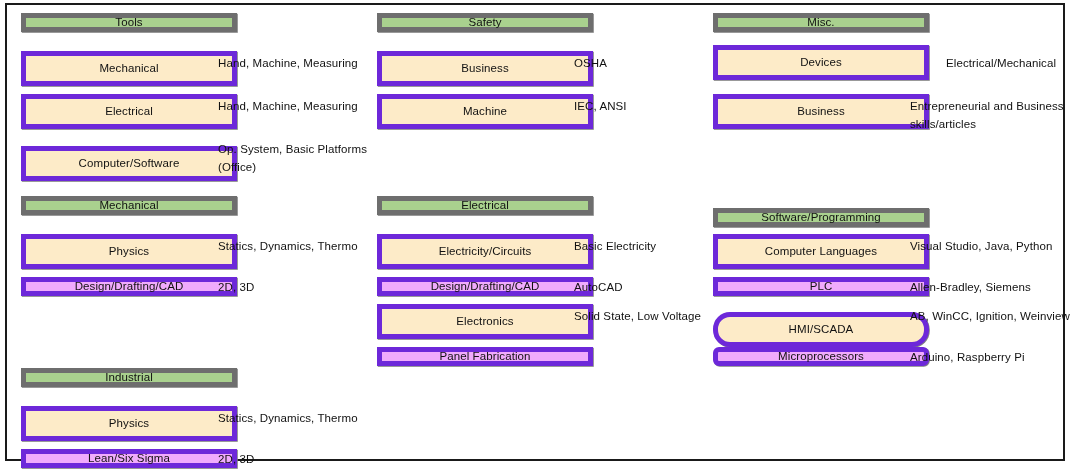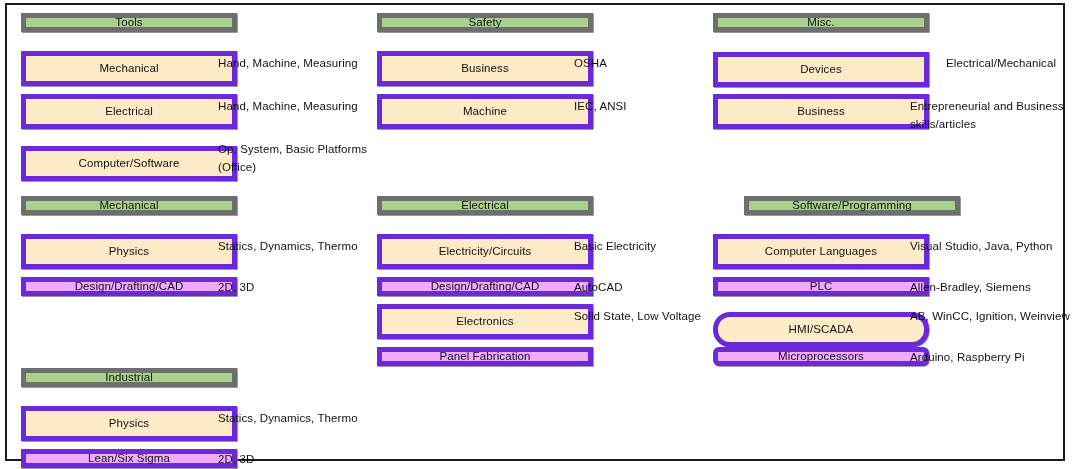--- a/index.html
+++ b/index.html
@@ -117,21 +117,21 @@
       </div>
       <div class="group" style="left: 377px; top: 13px;">
         <div class="box header" style="position: absolute; top: 0px;">Safety</div>
         <div class="box tall" style="position: absolute; top: 38px;">Business</div>
         <div class="note" style="position: absolute; top: 42px;">OSHA</div>
         <div class="box tall" style="position: absolute; top: 81px;">Machine</div>
         <div class="note" style="position: absolute; top: 85px;">IEC, ANSI</div>
       </div>
       <div class="group" style="left: 713px; top: 13px;">
         <div class="box header" style="position: absolute; top: 0px;">Misc.</div>
-        <div class="box tall" style="position: absolute; top: 39px;">Devices</div>
+        <div class="box tall" style="position: absolute; top: 32px;">Devices</div>
         <div class="note" style="position: absolute; top: 42px; padding-left: 36px;">Electrical/Mechanical</div>
         <div class="box tall" style="position: absolute; top: 81px;">Business</div>
         <div class="note wide" style="position: absolute; top: 85px;">Entrepreneurial and Business skills/articles</div>
       </div>
       <div class="group" style="left: 21px; top: 196px;">
         <div class="box header" style="position: absolute; top: 0px;">Mechanical</div>
         <div class="box tall" style="position: absolute; top: 38px;">Physics</div>
         <div class="note" style="position: absolute; top: 42px;">Statics, Dynamics, Thermo</div>
         <div class="box short" style="position: absolute; top: 81px;">Design/Drafting/CAD</div>
         <div class="note" style="position: absolute; top: 83px;">2D, 3D</div>
@@ -140,21 +140,21 @@
         <div class="box header" style="position: absolute; top: 0px;">Electrical</div>
         <div class="box tall" style="position: absolute; top: 38px;">Electricity/Circuits</div>
         <div class="note" style="position: absolute; top: 42px;">Basic Electricity</div>
         <div class="box short" style="position: absolute; top: 81px;">Design/Drafting/CAD</div>
         <div class="note" style="position: absolute; top: 83px;">AutoCAD</div>
         <div class="box tall" style="position: absolute; top: 108px;">Electronics</div>
         <div class="note" style="position: absolute; top: 112px;">Solid State, Low Voltage</div>
         <div class="box short" style="position: absolute; top: 151px;">Panel Fabrication</div>
       </div>
       <div class="group" style="left: 713px; top: 196px;">
-        <div class="box header" style="position: absolute; top: 0px; margin-left: 31px;">Software/Programming</div>
+        <div class="box header" style="position: absolute; top: 12px;">Software/Programming</div>
         <div class="box tall" style="position: absolute; top: 38px;">Computer Languages</div>
         <div class="note wide" style="position: absolute; top: 42px;">Visual Studio, Java, Python</div>
         <div class="box short" style="position: absolute; top: 81px;">PLC</div>
         <div class="note" style="position: absolute; top: 83px;">Allen-Bradley, Siemens</div>
         <div class="box tall" style="position: absolute; top: 116px; border-radius: 17px;">HMI/SCADA</div>
         <div class="note wide" style="position: absolute; top: 112px;">AB, WinCC, Ignition, Weinview</div>
         <div class="box short" style="position: absolute; top: 151px; border-radius: 6px;">Microprocessors</div>
         <div class="note" style="position: absolute; top: 153px;">Arduino, Raspberry Pi</div>
       </div>
       <div class="group" style="left: 21px; top: 368px;">

